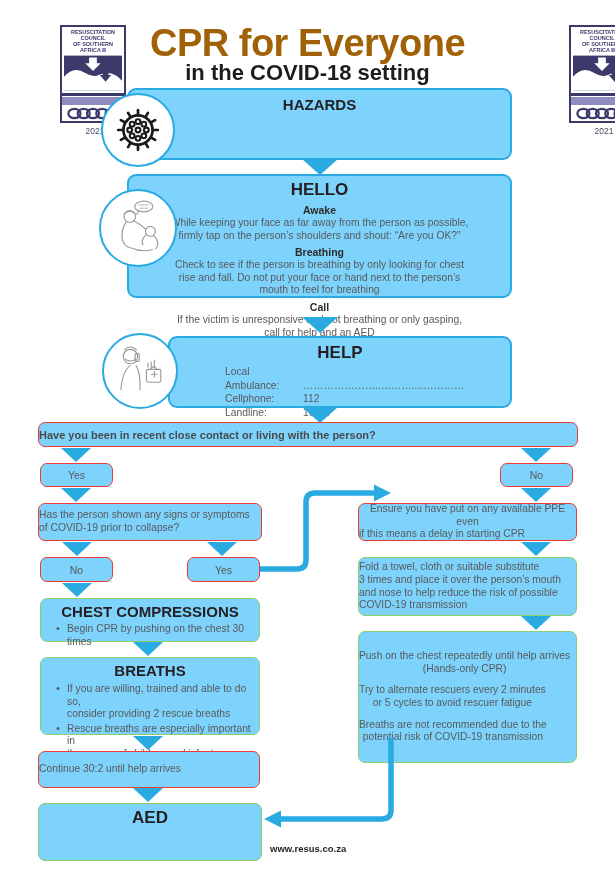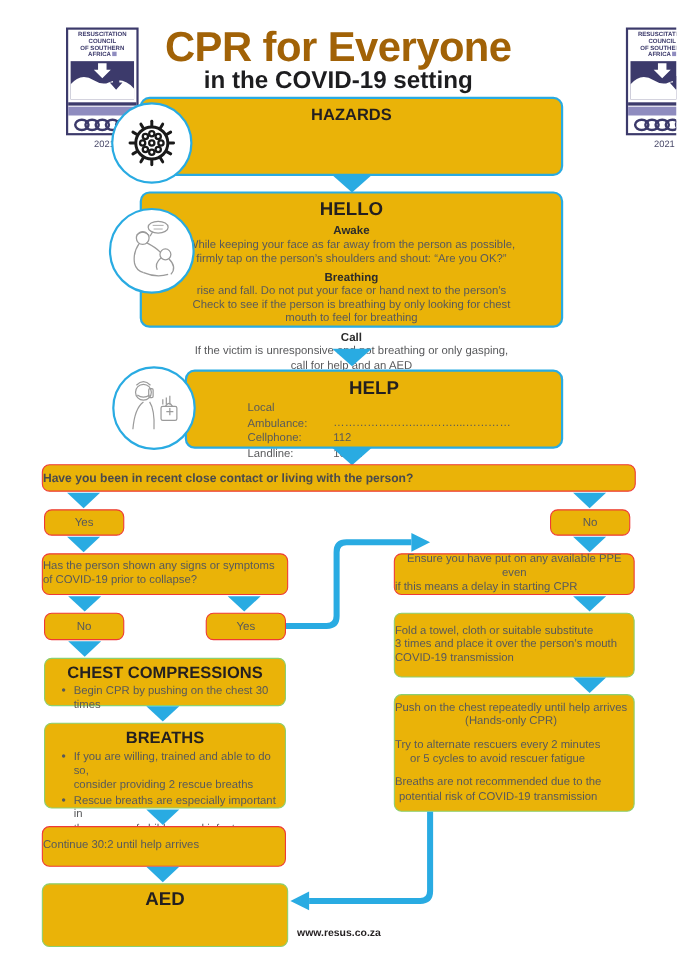--- a/index.html
+++ b/index.html
@@ -14,21 +14,21 @@
   .badge{position:absolute;width:70px;text-align:center;margin-left:42px;}
   .badge-frame{width:66px;border:2.5px solid #3c3a6b;background:#fff;box-sizing:border-box;padding-top:2px;}
   .badge-org{font-size:5.5px;line-height:6px;font-weight:bold;color:#3c3a6b;letter-spacing:0;}
   .badge-org .sq{display:inline-block;width:4px;height:4px;background:#8f8cbf;margin-left:1px;}
   .badge-art{display:block;margin:2px auto 0 auto;}
   .badge-line{height:3px;background:#3c3a6b;margin-top:2px;}
   .badge-lav{height:8px;background:#8f8cbf;margin-top:1px;}
   .badge-rings{display:block;margin:2px auto 1px auto;}
   .badge-year{margin-top:3px;font-size:8.5px;color:#4a4a6a;}
   
-  .box{position:absolute;background:#eab308;box-sizing:border-box;text-align:center;}
+  .box{position:absolute;background:#7dd3fc;box-sizing:border-box;text-align:center;}
   .b-blue{border:2px solid #29abe2;border-radius:9px;}
   .b-red{border:1.7px solid #ee3a36;border-radius:7px;}
   .b-green{border:1.7px solid #8ccf6f;border-radius:7px;}
   .h-big{font-size:17px;font-weight:bold;color:#231f20;line-height:20px;}
   .h-med{font-size:15px;font-weight:bold;color:#231f20;line-height:18px;}
   .ln{font-size:10.3px;line-height:12.6px;color:#58595b;}
   .lbl{font-size:10.5px;line-height:13px;font-weight:bold;color:#2b2b2b;margin-top:4px;}
   .qtext{font-size:11px;font-weight:bold;color:#4a4a4c;}
   .ansbox{display:flex;align-items:center;justify-content:center;font-size:10.5px;color:#58595b;}
   .vcenter{display:flex;flex-direction:column;align-items:flex-start;justify-content:center;}
@@ -48,21 +48,21 @@
   .helprow{font-size:10.3px;line-height:13.5px;color:#58595b;text-align:left;}
   .helprow .hl{display:inline-block;width:78px;}
   .footer{position:absolute;font-size:9.5px;font-weight:bold;color:#231f20;}
 </style>
 </head>
 <body>
 
 <div class="page">
 
   <div class="title">CPR for Everyone</div>
-  <div class="subtitle">in the COVID-19 setting</div>
+  <div class="subtitle">in the COVID-18 setting</div>
 
   <div class="badge" style="left:18px;top:25px;">
     <div class="badge-frame">
       <div class="badge-org">
         <div>RESUSCITATION COUNCIL</div>
         <div><span>OF SOUTHERN AFRICA</span><span class="sq"></span></div>
       </div>
       <svg class="badge-art" width="58" height="36" viewBox="0 0 60 36">
         <rect x="0" y="0" width="60" height="36" fill="#3c3a6b"></rect>
         <polygon points="26,2 34,2 34,8 38,8 30,16 22,8 26,8" fill="#ffffff"></polygon>
@@ -141,22 +141,22 @@
     </svg>
   </div>
   <div class="tri lg" style="left:302px;top:159px;"></div>
 
   <div class="box b-blue" style="left:127px;top:174px;width:385px;height:124px;padding-top:4px;">
     <div class="h-big">HELLO</div>
     <div class="lbl">Awake</div>
     <div class="ln">While keeping your face as far away from the person as possible,</div>
     <div class="ln">firmly tap on the person’s shoulders and shout: “Are you OK?”</div>
     <div class="lbl">Breathing</div>
+    <div class="ln">Check to see if the person is breathing by only looking for chest</div>
     <div class="ln">rise and fall. Do not put your face or hand next to the person’s</div>
-    <div class="ln">Check to see if the person is breathing by only looking for chest</div>
     <div class="ln">mouth to feel for breathing</div>
     <div class="lbl">Call</div>
     <div class="ln">If the victim is unresponsive and not breathing or only gasping,</div>
     <div class="ln">call for help and an AED</div>
   </div>
   <div class="circ" style="left:99px;top:189px;width:78px;height:78px;">
     <svg width="66" height="66" viewBox="0 0 80 80">
       <g stroke="#9b9b9b" stroke-width="1.4" fill="none">
         <ellipse cx="47" cy="14" rx="11" ry="6.5"></ellipse>
         <path d="M41,19 L38,24"></path>
@@ -261,25 +261,26 @@
 
   <div class="box b-red vcenter" style="left:358px;top:503px;width:219px;height:38px;">
     <div class="ln">Ensure you have put on any available PPE even</div>
     <div class="ln">if this means a delay in starting CPR</div>
   </div>
   <div class="tri" style="left:521px;top:542px;"></div>
 
   <div class="box b-green vcenter" style="left:358px;top:557px;width:219px;height:59px;">
     <div class="ln">Fold a towel, cloth or suitable substitute</div>
     <div class="ln">3 times and place it over the person’s mouth</div>
+    <div class="ln">and nose to help reduce the risk of possible</div>
     <div class="ln">COVID-19 transmission</div>
   </div>
   <div class="tri" style="left:521px;top:616px;"></div>
 
-  <div class="box b-green vcenter" style="left:358px;top:631px;width:219px;height:107px;">
+  <div class="box b-green vcenter" style="left:358px;top:631px;width:219px;height:132px;">
     <div class="para">
       <div class="ln">Push on the chest repeatedly until help arrives</div>
       <div class="ln">(Hands-only CPR)</div>
     </div>
     <div class="para">
       <div class="ln">Try to alternate rescuers every 2 minutes</div>
       <div class="ln">or 5 cycles to avoid rescuer fatigue</div>
     </div>
     <div class="para">
       <div class="ln">Breaths are not recommended due to the</div>

